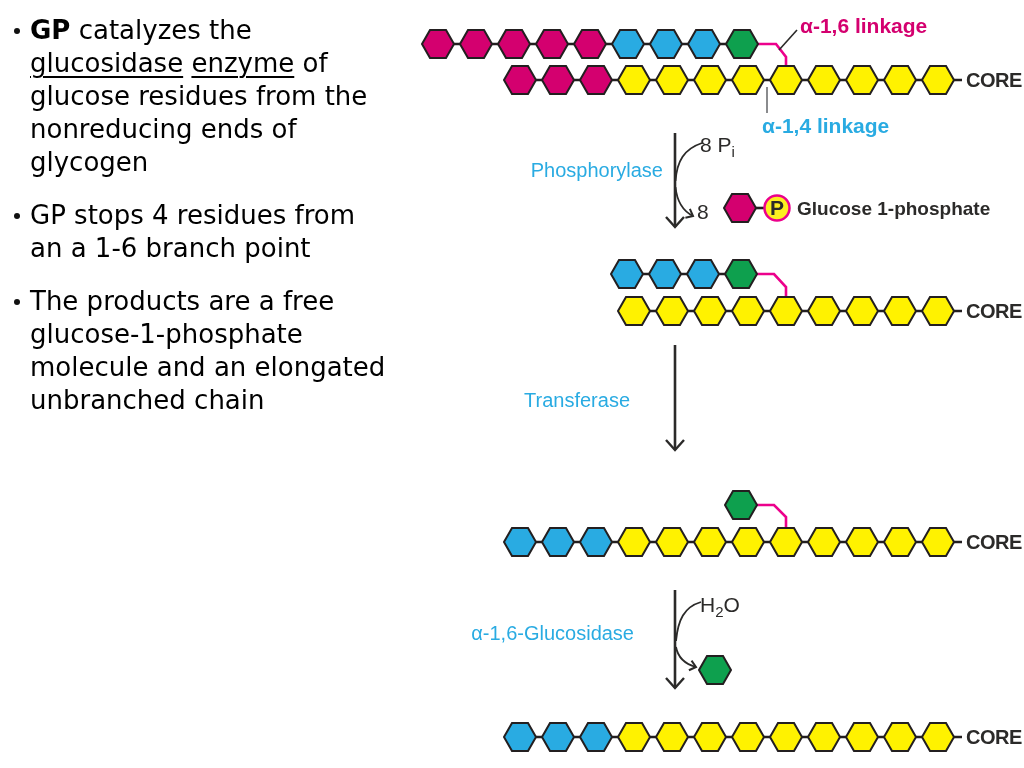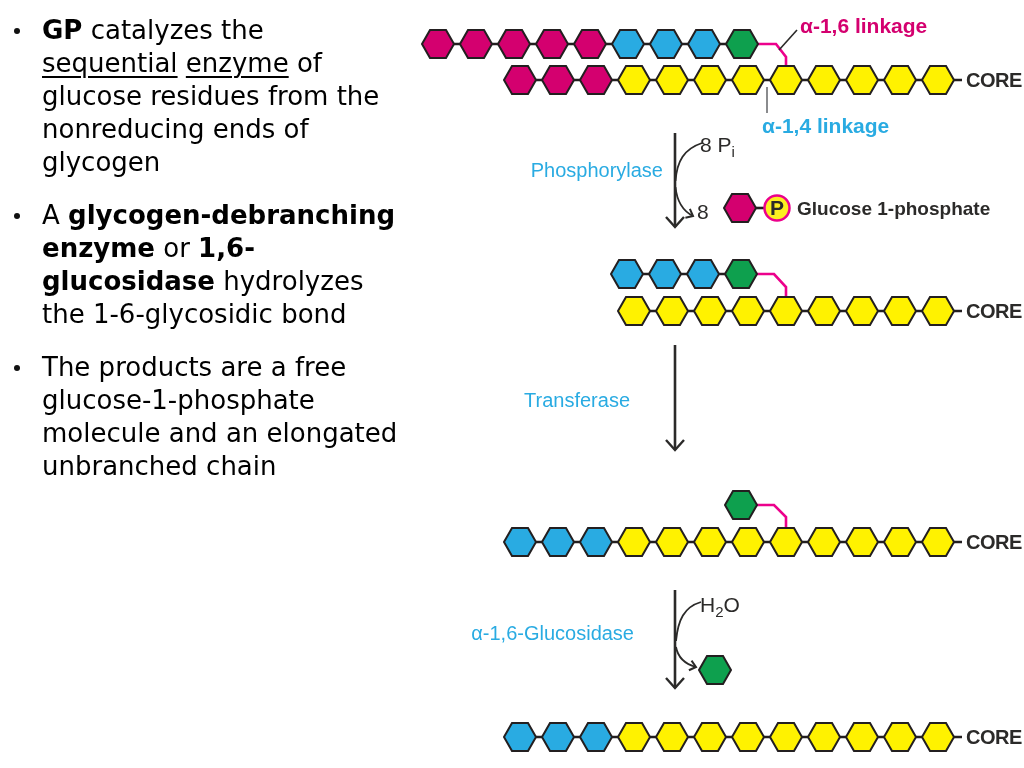--- a/index.html
+++ b/index.html
@@ -12,52 +12,50 @@
   .text-panel{
     position:absolute;left:6px;top:14px;width:412px;
     display:flex;flex-direction:column;gap:20px;
     color:#000;font-size:26px;line-height:33px;
   }
   .bullet{display:flex;align-items:flex-start;}
   .dot{
     flex:0 0 auto;width:6px;height:6px;border-radius:50%;
     background:#111;margin:14px 10px 0 8px;
   }
-  .btext{white-space:pre-line;margin-left:12px;}
+  .btext{white-space:pre-line;}
   .btext .b{font-weight:bold;}
   .btext .u{text-decoration:underline;text-decoration-thickness:2px;text-underline-offset:4px;}
   
   svg{position:absolute;left:0;top:0;}
   .enz{font-family:"Liberation Sans",sans-serif;font-size:20px;fill:#29abe2;}
   .lbl-mag{font-family:"Liberation Sans",sans-serif;font-size:21px;font-weight:bold;fill:#d4006f;}
   .lbl-cyan{font-family:"Liberation Sans",sans-serif;font-size:21px;font-weight:bold;fill:#29abe2;}
   .dk{font-family:"Liberation Sans",sans-serif;font-size:21px;fill:#2b2a29;}
   .dkb{font-family:"Liberation Sans",sans-serif;font-size:19px;font-weight:bold;fill:#2b2a29;}
   .core{font-family:"Liberation Sans",sans-serif;font-size:20px;font-weight:bold;fill:#2b2a29;letter-spacing:-0.5px;}
 </style>
 </head>
 <body>
 
 <div class="slide">
 
   <div class="text-panel" id="bullets">
       <div class="bullet">
         <span class="dot"></span>
         <div class="btext"><span class="b">GP</span><span> catalyzes the
-</span><span class="u">sequential</span><span> </span><span class="u">enzyme</span><span> of
+</span><span class="u">glucosidase</span><span> </span><span class="u">enzyme</span><span> of
 glucose residues from the
 nonreducing ends of
 glycogen</span></div>
       </div>
       <div class="bullet">
         <span class="dot"></span>
-        <div class="btext"><span>A </span><span class="b">glycogen-debranching
-enzyme</span><span> or </span><span class="b">1,6-
-glucosidase</span><span> hydrolyzes
-the 1-6-glycosidic bond</span></div>
+        <div class="btext"><span>GP stops 4 residues from
+an a 1-6 branch point</span></div>
       </div>
       <div class="bullet">
         <span class="dot"></span>
         <div class="btext"><span>The products are a free
 glucose-1-phosphate
 molecule and an elongated
 unbranched chain</span></div>
       </div>
     </div>
 

